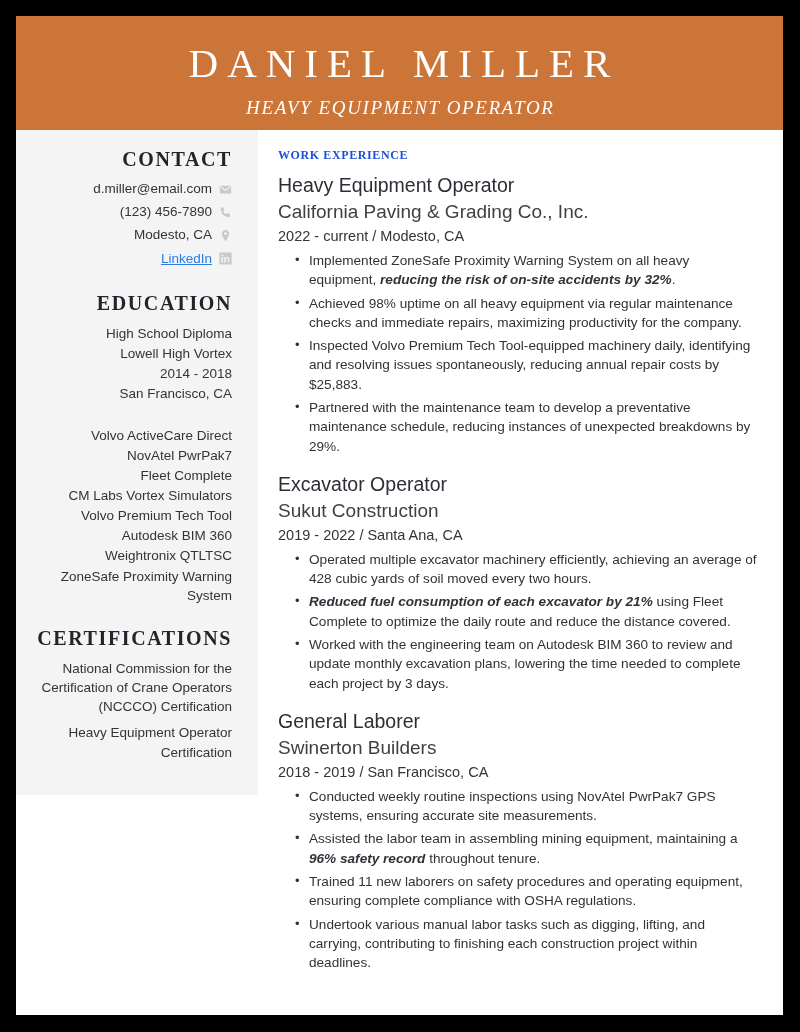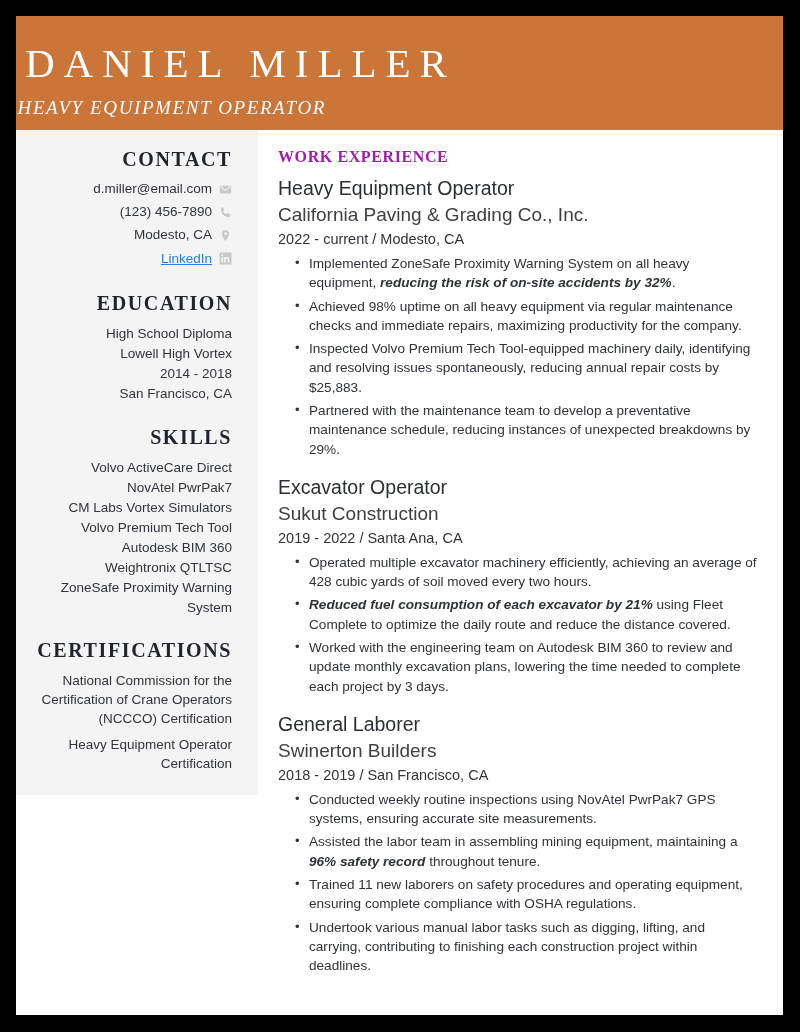--- a/index.html
+++ b/index.html
@@ -23,21 +23,21 @@
     background: #ffffff;
     overflow: hidden;
   }
 
   
   .header {
     background: #cc7539;
     height: 114px;
     box-sizing: border-box;
     padding-top: 26px;
-    text-align: left;
+    text-align: center;
   }
   .header-name {
     font-family: "Liberation Serif", serif;
     color: #ffffff;
     font-size: 41px;
     letter-spacing: 9px;
     line-height: 1.05;
     text-indent: 9px;
     font-weight: 400;
   }
@@ -118,23 +118,23 @@
     font-size: 13.5px;
     color: #31343a;
     line-height: 1.42;
     margin-bottom: 7px;
   }
 
   
   .main-heading {
     font-family: "Liberation Serif", serif;
     font-weight: bold;
-    font-size: 16px;
+    font-size: 12px;
     letter-spacing: 0.6px;
-    color: #a21caf;
+    color: #1d4ed8;
     margin: 0 0 10px 0;
   }
   .job { margin-bottom: 16px; }
   .job-title {
     font-size: 19.5px;
     color: #2b2f35;
     line-height: 1.25;
     margin-bottom: 3px;
     font-weight: 400;
   }
@@ -239,24 +239,24 @@
         <div class="side-heading">EDUCATION</div>
         <div id="education-lines">
             <div class="side-list-item">High School Diploma</div>
             <div class="side-list-item">Lowell High Vortex</div>
             <div class="side-list-item">2014 - 2018</div>
             <div class="side-list-item">San Francisco, CA</div>
           </div>
       </div>
 
       <div class="side-block">
-        <div class="side-heading">SKILLS</div>
         <div id="skills-lines">
             <div class="side-list-item">Volvo ActiveCare Direct</div>
             <div class="side-list-item">NovAtel PwrPak7</div>
+            <div class="side-list-item">Fleet Complete</div>
             <div class="side-list-item">CM Labs Vortex Simulators</div>
             <div class="side-list-item">Volvo Premium Tech Tool</div>
             <div class="side-list-item">Autodesk BIM 360</div>
             <div class="side-list-item">Weightronix QTLTSC</div>
             <div class="side-list-item">ZoneSafe Proximity Warning System</div>
           </div>
       </div>
 
       <div class="side-block">
         <div class="side-heading">CERTIFICATIONS</div>

